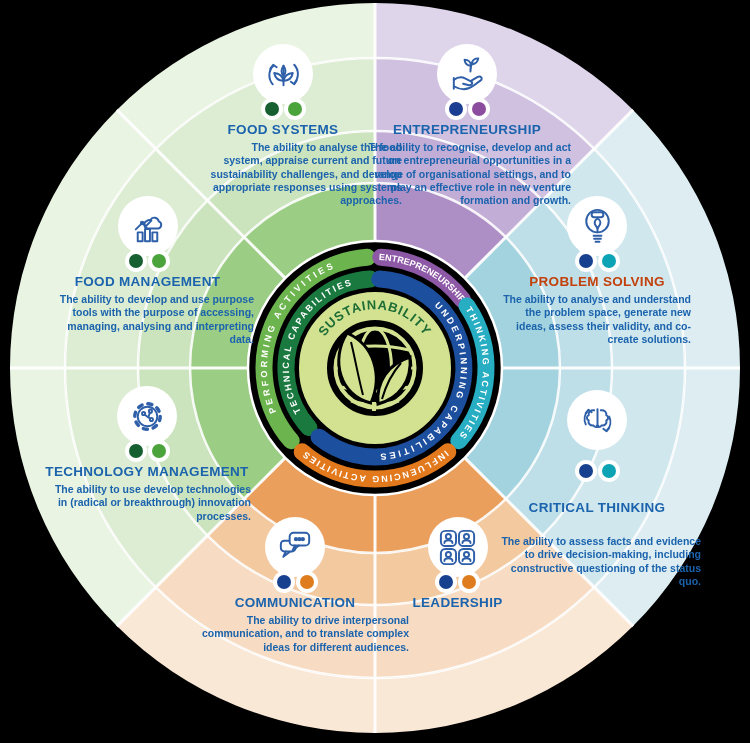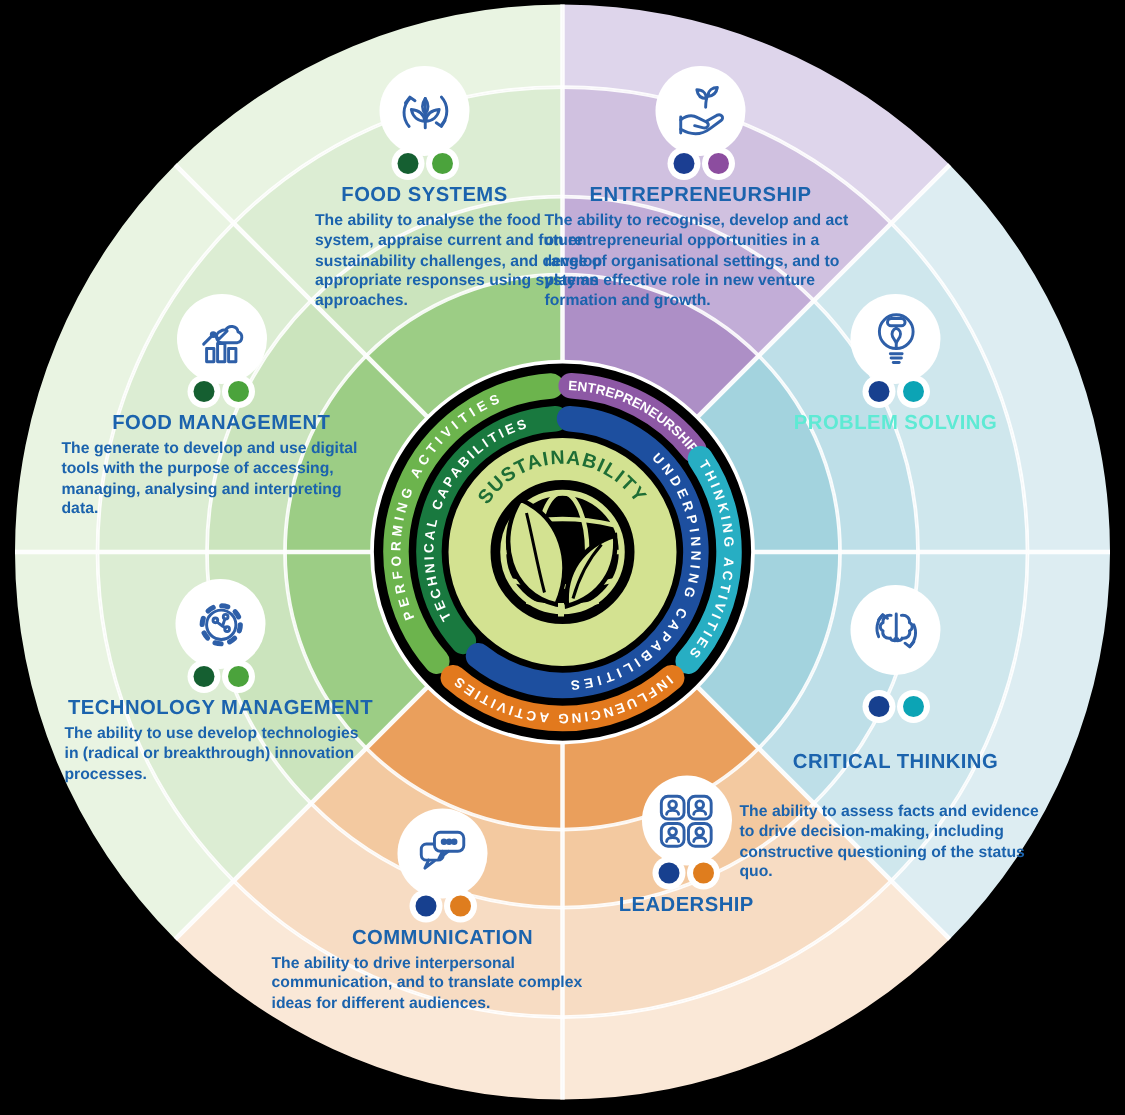--- a/index.html
+++ b/index.html
@@ -1,35 +1,35 @@
 <!DOCTYPE html>
 <html><head>
 <meta charset="utf-8">
 <style>
   html,body{margin:0;padding:0;background:#000;}
   #stage{position:relative;width:750px;height:743px;background:#000;overflow:hidden;
          font-family:"Liberation Sans",sans-serif;}
   #wheel{position:absolute;left:0;top:0;}
   .sector{position:absolute;display:flex;flex-direction:column;align-items:center;
-          text-align:left;z-index:5;}
+          text-align:right;z-index:5;}
   .icon-disc{width:60px;height:60px;border-radius:50%;background:#fff;
              display:flex;align-items:center;justify-content:center;flex:none;}
   .icon-disc svg{width:43px;height:43px;stroke:#2e5fa8;fill:none;
                  stroke-width:2;stroke-linecap:round;stroke-linejoin:round;}
   .dots{display:flex;gap:9px;margin-top:-2px;margin-bottom:6px;}
   .dot{width:14px;height:14px;border-radius:50%;box-shadow:0 0 0 4px #fff;}
   .title{margin:0 0 4px;font-size:13.5px;font-weight:bold;letter-spacing:.3px;}
   .desc{margin:0;font-size:10.5px;line-height:1.27;font-weight:bold;padding:0 6px;}
   
   .s-food{left:158px;top:44px;width:250px;}
   .s-entre{left:357px;top:44px;width:220px;}
   .s-problem{left:497px;top:196px;width:200px;}
   .s-critical{left:487px;top:390px;width:220px;gap:16px;}
   .s-lead{left:340px;top:517px;width:235px;}
-  .s-comm{left:175px;top:539px;width:240px;}
+  .s-comm{left:175px;top:517px;width:240px;}
   .s-tech{left:37px;top:386px;width:220px;}
   .s-data{left:35px;top:196px;width:225px;}
 </style>
 </head>
 <body>
 
 <div id="stage">
   <svg id="wheel" width="750" height="743" viewBox="0 0 750 743">
       <g>
         <path d="M244.2,237.2 A185,185 0 0 1 375.0,183.0 L375.0,241.0 A127,127 0 0 0 285.2,278.2 Z" fill="#9ccd85"></path>
@@ -176,21 +176,22 @@
           <path d="M22,24 v4"></path>
           <path d="M18,31.5 h8"></path>
           <path d="M18.5,34.5 h7"></path>
           <path d="M20,37.5 h4"></path>
         </svg>
       </div>
     <div class="dots">
         <span class="dot" style="background: rgb(23, 64, 143);"></span>
         <span class="dot" style="background: rgb(12, 164, 181);"></span>
       </div>
-    <h3 class="title" style="color: #5eead4;">PROBLEM SOLVING</h3>
+    <h3 class="title" style="color: #c2410c;">PROBLEM SOLVING</h3>
+    <p class="desc" style="color: rgb(27, 99, 173);">The ability to analyse and understand the problem space, generate new ideas, assess their validity, and co-create solutions.</p>
   </div>
 
   <div class="sector s-critical">
     <div class="icon-disc">
         <svg viewBox="0 0 44 44" style="color:#2e5fa8">
           <path d="M18.5,11.5 c-3.5,-0.5 -6,2 -5.5,5 c-2.5,1 -2.5,4.5 0,5.5 c-1,3 1.5,5.5 5,5 c0.5,2 4,2.5 5,0.5"></path>
           <path d="M25.5,11.5 c3.5,-0.5 6,2 5.5,5 c2.5,1 2.5,4.5 0,5.5 c1,3 -1.5,5.5 -5,5 c-0.5,2 -4,2.5 -5,0.5"></path>
           <path d="M22,10.5 v17.5"></path>
           <path d="M10,26 A13,13 0 0 1 12.5,11.5"></path>
           <path d="M10,14.5 L12.8,11 L16,13.5"></path>
@@ -279,15 +280,15 @@
           <rect x="27" y="28" width="5" height="9"></rect>
           <path d="M10,25 l6.5,-6.5 l4,3 l5.5,-5.5"></path>
           <circle cx="16.5" cy="18.5" r="1.3"></circle>
         </svg>
       </div>
     <div class="dots">
         <span class="dot" style="background: rgb(21, 95, 49);"></span>
         <span class="dot" style="background: rgb(75, 163, 60);"></span>
       </div>
     <h3 class="title" style="color: rgb(27, 99, 173);">FOOD MANAGEMENT</h3>
-    <p class="desc" style="color: rgb(27, 99, 173);">The generate to develop and use digital tools with the purpose of accessing, managing, analysing and interpreting data.</p>
+    <p class="desc" style="color: rgb(27, 99, 173);">The ability to develop and use purpose tools with the purpose of accessing, managing, analysing and interpreting data.</p>
   </div>
 </div>
 
 </body></html>

